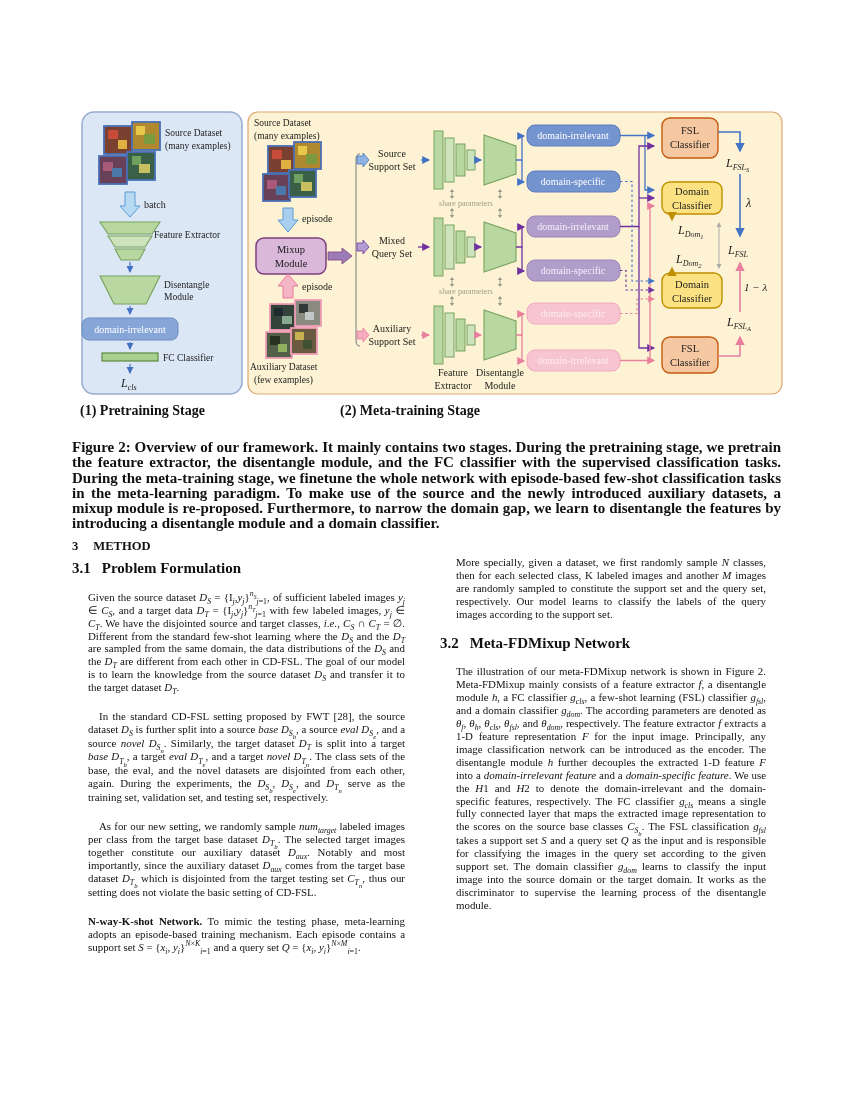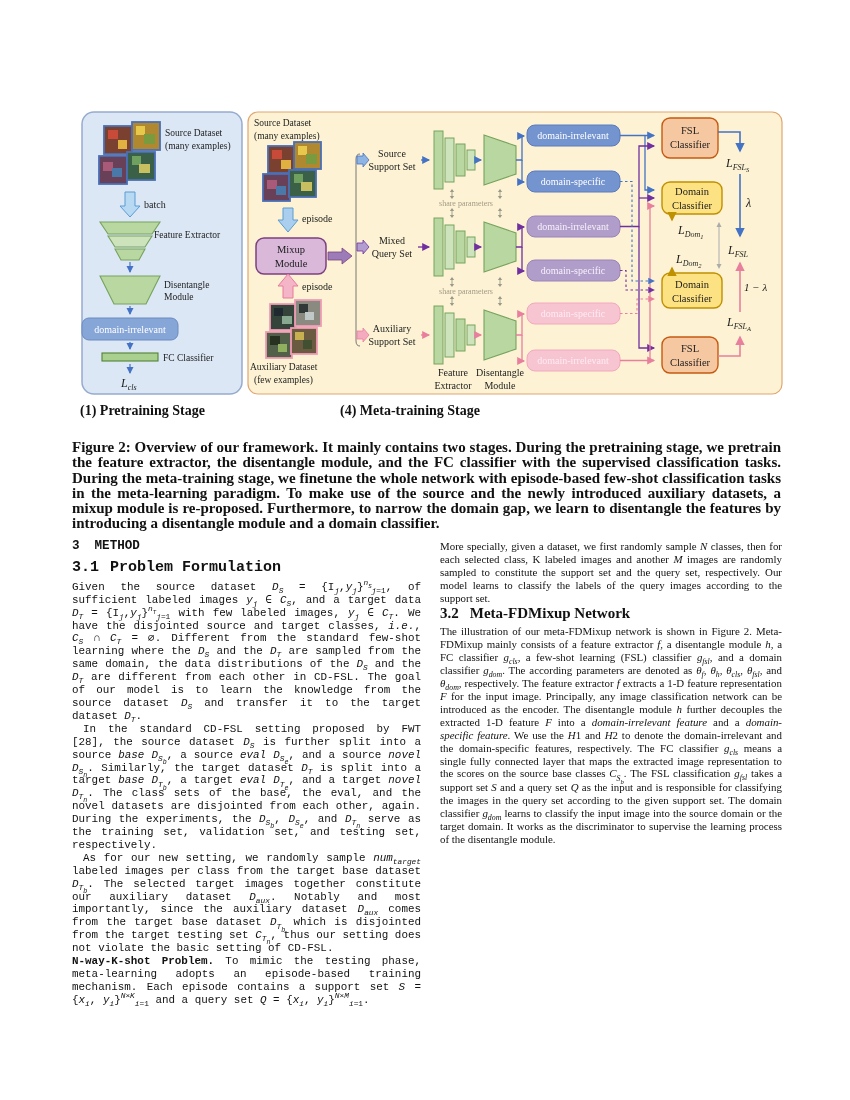--- a/index.html
+++ b/index.html
@@ -12,28 +12,28 @@
   .f10{font-size:10px;}
   .f105{font-size:10.5px;}
   .wt{fill:#ffffff;}
   .ppt{fill:#f6f1fa;}
   .pkt{fill:#fdecf2;}
   .shp{fill:#a39a85;font-size:8px;text-anchor:middle;}
   .ls{font-style:italic;}
   .figcap{position:absolute;font-weight:bold;font-size:14px;text-align:center;white-space:nowrap;}
   .caption{position:absolute;left:72px;top:440px;width:709px;font-weight:bold;font-size:15px;line-height:15.3px;text-align:justify;}
   .col{position:absolute;top:540px;font-size:10.9px;line-height:12.9px;text-align:justify;}
-  .col-left{left:72px;width:349px;font-family:Liberation Mono, monospace;}
+  .col-left{left:72px;width:349px;}
   .col-right{left:440px;width:342px;}
   .h1{font-size:12.6px;font-weight:bold;margin:0 0 9px 0;}
   .h1 .num{margin-right:15px;}
   .h2{font-size:15px;font-weight:bold;margin:0 0 6px 0;}
   .h2 .num{margin-right:11px;}
   .h2.later{margin-top:2px;}
-  .col p{margin:0;}
+  .col p{margin:16px;}
   .col p.ind{text-indent:11px;}
   .col sub,.col sup{font-size:72%;line-height:0;}
   .col sub sub{font-size:85%;}
 </style>
 </head>
 <body>
 
 <div class="fig">
 <svg width="850" height="330" viewBox="0 0 850 330">
   <defs>
@@ -260,31 +260,31 @@
     <text x="746" y="97" class="ls" font-size="12">λ</text>
     <text x="678" y="124" class="ls" font-size="12"><tspan>L</tspan><tspan dy="3" font-size="8">Dom</tspan><tspan dy="2" font-size="6.5">1</tspan></text>
     <text x="676" y="153" class="ls" font-size="12"><tspan>L</tspan><tspan dy="3" font-size="8">Dom</tspan><tspan dy="2" font-size="6.5">2</tspan></text>
     <text x="728" y="144" class="ls" font-size="12"><tspan>L</tspan><tspan dy="3" font-size="8">FSL</tspan></text>
     <text x="744" y="181" class="ls" font-size="11">1 − λ</text>
     <text x="727" y="216" class="ls" font-size="12"><tspan>L</tspan><tspan dy="3" font-size="8">FSL</tspan><tspan dy="2" font-size="6.5">A</tspan></text>
   </g>
 </svg>
 
 <div class="figcap" style="left:80px;top:293px;width:115px">(1) Pretraining Stage</div>
-<div class="figcap" style="left:340px;top:293px;width:120px">(4) Meta-training Stage</div>
+<div class="figcap" style="left:340px;top:293px;width:120px">(2) Meta-training Stage</div>
 </div>
 
 <div class="caption">Figure 2: Overview of our framework. It mainly contains two stages. During the pretraining stage, we pretrain the feature extractor, the disentangle module, and the FC classifier with the supervised classification tasks. During the meta-training stage, we finetune the whole network with episode-based few-shot classification tasks in the meta-learning paradigm. To make use of the source and the newly introduced auxiliary datasets, a mixup module is re-proposed. Furthermore, to narrow the domain gap, we learn to disentangle the features by introducing a disentangle module and a domain classifier.</div>
 
 <div class="col col-left">
   <div class="h1"><span class="num">3</span><span>METHOD</span></div>
   <div class="h2"><span class="num">3.1</span><span>Problem Formulation</span></div>
   <p>Given the source dataset <i>D<sub>S</sub></i> = {I<sub><i>j</i></sub>,<i>y<sub>j</sub></i>}<sup><i>n<sub>S</sub></i></sup><sub><i>j</i>=1</sub>, of sufficient labeled images <i>y<sub>j</sub></i> ∈ <i>C<sub>S</sub></i>, and a target data <i>D<sub>T</sub></i> = {I<sub><i>j</i></sub>,<i>y<sub>j</sub></i>}<sup><i>n<sub>T</sub></i></sup><sub><i>j</i>=1</sub> with few labeled images, <i>y<sub>j</sub></i> ∈ <i>C<sub>T</sub></i>. We have the disjointed source and target classes, <i>i.e.</i>, <i>C<sub>S</sub></i> ∩ <i>C<sub>T</sub></i> = ∅. Different from the standard few-shot learning where the <i>D<sub>S</sub></i> and the <i>D<sub>T</sub></i> are sampled from the same domain, the data distributions of the <i>D<sub>S</sub></i> and the <i>D<sub>T</sub></i> are different from each other in CD-FSL. The goal of our model is to learn the knowledge from the source dataset <i>D<sub>S</sub></i> and transfer it to the target dataset <i>D<sub>T</sub></i>.</p>
   <p class="ind">In the standard CD-FSL setting proposed by FWT [28], the source dataset <i>D<sub>S</sub></i> is further split into a source <i>base</i> <i>D<sub>S<sub>b</sub></sub></i>, a source <i>eval</i> <i>D<sub>S<sub>e</sub></sub></i>, and a source <i>novel</i> <i>D<sub>S<sub>n</sub></sub></i>. Similarly, the target dataset <i>D<sub>T</sub></i> is split into a target <i>base</i> <i>D<sub>T<sub>b</sub></sub></i>, a target <i>eval</i> <i>D<sub>T<sub>e</sub></sub></i>, and a target <i>novel</i> <i>D<sub>T<sub>n</sub></sub></i>. The class sets of the base, the eval, and the novel datasets are disjointed from each other, again. During the experiments, the <i>D<sub>S<sub>b</sub></sub></i>, <i>D<sub>S<sub>e</sub></sub></i>, and <i>D<sub>T<sub>n</sub></sub></i> serve as the training set, validation set, and testing set, respectively.</p>
   <p class="ind">As for our new setting, we randomly sample <i>num<sub>target</sub></i> labeled images per class from the target base dataset <i>D<sub>T<sub>b</sub></sub></i>. The selected target images together constitute our auxiliary dataset <i>D<sub>aux</sub></i>. Notably and most importantly, since the auxiliary dataset <i>D<sub>aux</sub></i> comes from the target base dataset <i>D<sub>T<sub>b</sub></sub></i> which is disjointed from the target testing set <i>C<sub>T<sub>n</sub></sub></i>, thus our setting does not violate the basic setting of CD-FSL.</p>
-  <p><b>N-way-K-shot Problem.</b> To mimic the testing phase, meta-learning adopts an episode-based training mechanism. Each episode contains a support set <i>S</i> = {<i>x<sub>i</sub></i>, <i>y<sub>i</sub></i>}<sup><i>N</i>×<i>K</i></sup><sub><i>i</i>=1</sub> and a query set <i>Q</i> = {<i>x<sub>i</sub></i>, <i>y<sub>i</sub></i>}<sup><i>N</i>×<i>M</i></sup><sub><i>i</i>=1</sub>.</p>
+  <p><b>N-way-K-shot Network.</b> To mimic the testing phase, meta-learning adopts an episode-based training mechanism. Each episode contains a support set <i>S</i> = {<i>x<sub>i</sub></i>, <i>y<sub>i</sub></i>}<sup><i>N</i>×<i>K</i></sup><sub><i>i</i>=1</sub> and a query set <i>Q</i> = {<i>x<sub>i</sub></i>, <i>y<sub>i</sub></i>}<sup><i>N</i>×<i>M</i></sup><sub><i>i</i>=1</sub>.</p>
 </div>
 
 <div class="col col-right">
   <p>More specially, given a dataset, we first randomly sample <i>N</i> classes, then for each selected class, K labeled images and another <i>M</i> images are randomly sampled to constitute the support set and the query set, respectively. Our model learns to classify the labels of the query images according to the support set.</p>
   <div class="h2 later"><span class="num">3.2</span><span>Meta-FDMixup Network</span></div>
   <p>The illustration of our meta-FDMixup network is shown in Figure 2. Meta-FDMixup mainly consists of a feature extractor <i>f</i>, a disentangle module <i>h</i>, a FC classifier <i>g<sub>cls</sub></i>, a few-shot learning (FSL) classifier <i>g<sub>fsl</sub></i>, and a domain classifier <i>g<sub>dom</sub></i>. The according parameters are denoted as <i>θ<sub>f</sub></i>, <i>θ<sub>h</sub></i>, <i>θ<sub>cls</sub></i>, <i>θ<sub>fsl</sub></i>, and <i>θ<sub>dom</sub></i>, respectively. The feature extractor <i>f</i> extracts a 1-D feature representation <i>F</i> for the input image. Principally, any image classification network can be introduced as the encoder. The disentangle module <i>h</i> further decouples the extracted 1-D feature <i>F</i> into a <i>domain-irrelevant feature</i> and a <i>domain-specific feature</i>. We use the <i>H</i>1 and <i>H</i>2 to denote the domain-irrelevant and the domain-specific features, respectively. The FC classifier <i>g<sub>cls</sub></i> means a single fully connected layer that maps the extracted image representation to the scores on the source base classes <i>C<sub>S<sub>b</sub></sub></i>. The FSL classification <i>g<sub>fsl</sub></i> takes a support set <i>S</i> and a query set <i>Q</i> as the input and is responsible for classifying the images in the query set according to the given support set. The domain classifier <i>g<sub>dom</sub></i> learns to classify the input image into the source domain or the target domain. It works as the discriminator to supervise the learning process of the disentangle module.</p>
 </div>
 
 </body></html>

